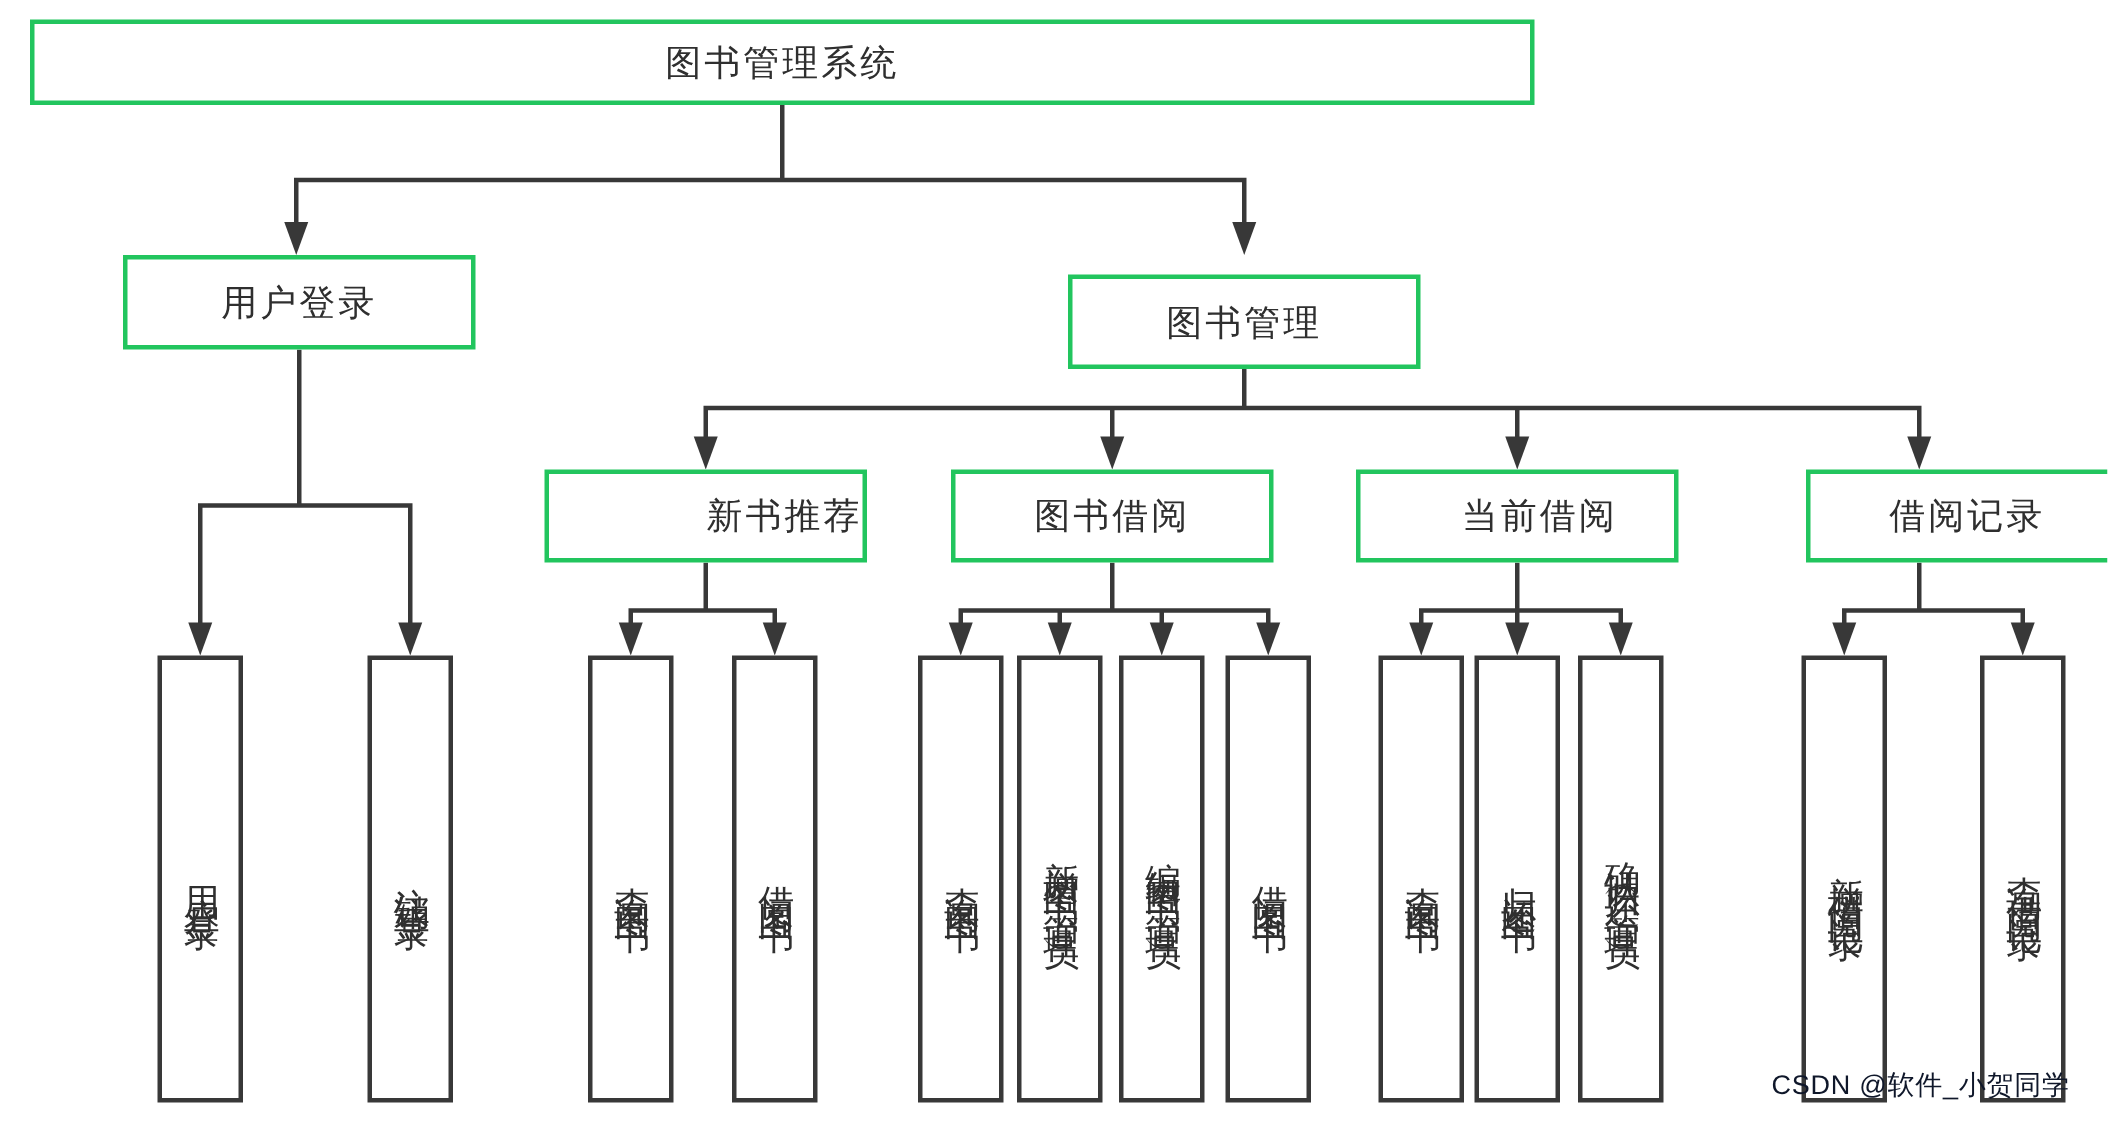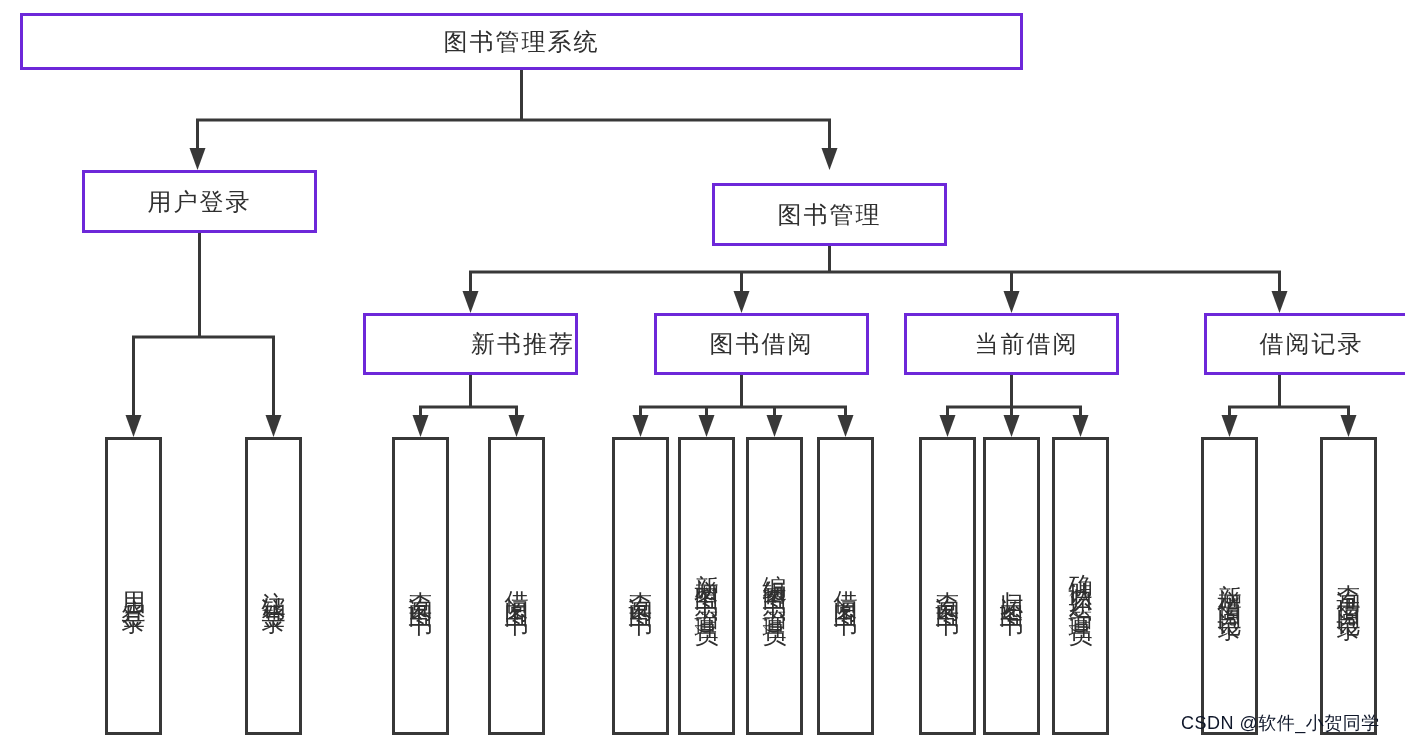--- a/index.html
+++ b/index.html
@@ -17,21 +17,21 @@
   }
   #connectors {
     position: absolute;
     left: 0;
     top: 0;
     pointer-events: none;
   }
   .hbox {
     position: absolute;
     box-sizing: border-box;
-    border: 3px solid #6d28d9;
+    border: 3px solid #22c55e;
     background: #ffffff;
     display: flex;
     align-items: center;
     justify-content: center;
     font-size: 24px;
     letter-spacing: 2px;
     color: #2f2f2f;
   }
   .vbox {
     position: absolute;
@@ -131,21 +131,21 @@
   <div class="hbox" style="left:82px; top:170px; width:235px; height:63px;">
     <span>用户登录</span>
   </div>
   <div class="hbox" style="left:712px; top:170px; width:235px; height:63px;margin-top:13px;">
     <span>图书管理</span>
   </div>
 
   <div class="hbox" style="left:363px; top:313px; width:215px; height:62px;justify-content:flex-end;">
     <span>新书推荐</span>
   </div>
-  <div class="hbox" style="left:634px; top:313px; width:215px; height:62px;margin-left:20px;">
+  <div class="hbox" style="left:634px; top:313px; width:215px; height:62px;">
     <span>图书借阅</span>
   </div>
   <div class="hbox" style="left:904px; top:313px; width:215px; height:62px;padding-left:30px;">
     <span>当前借阅</span>
   </div>
   <div class="hbox" style="left:1204px; top:313px; width:215px; height:62px;">
     <span>借阅记录</span>
   </div>
 
   <div class="vbox" style="left:105px; top:437px; width:57px; height:298px;">

